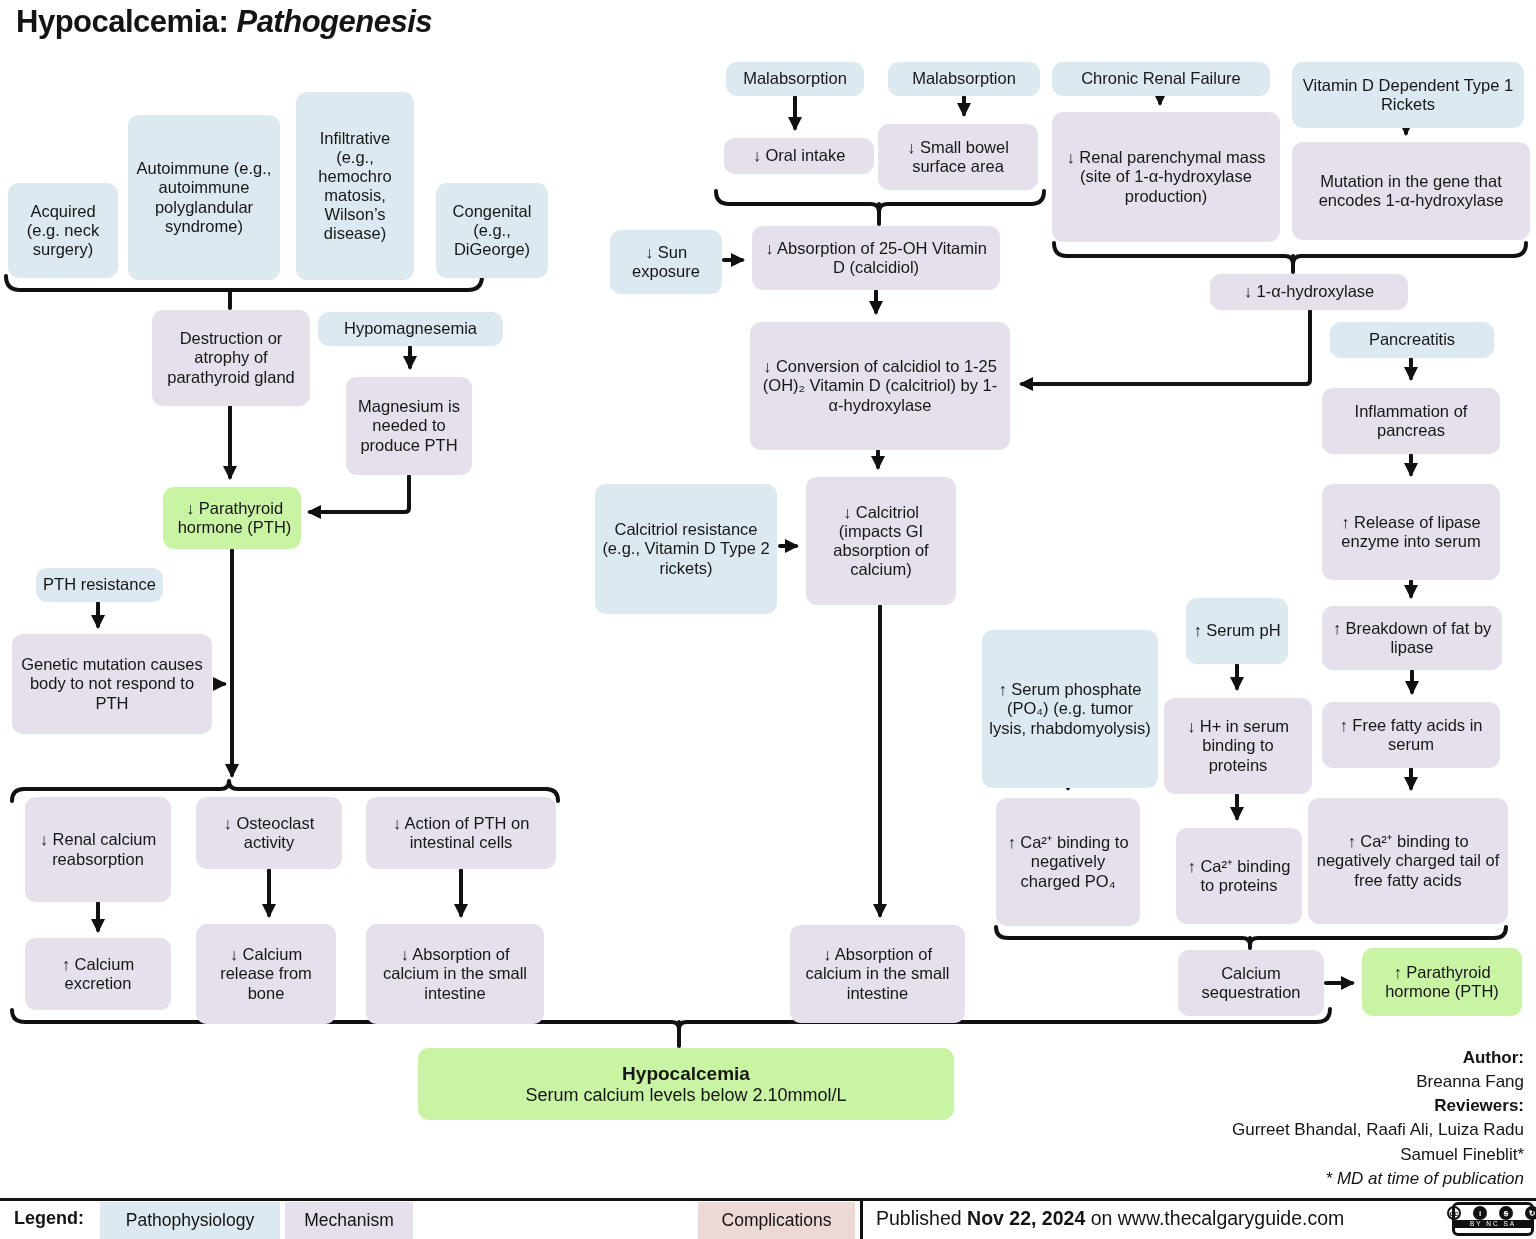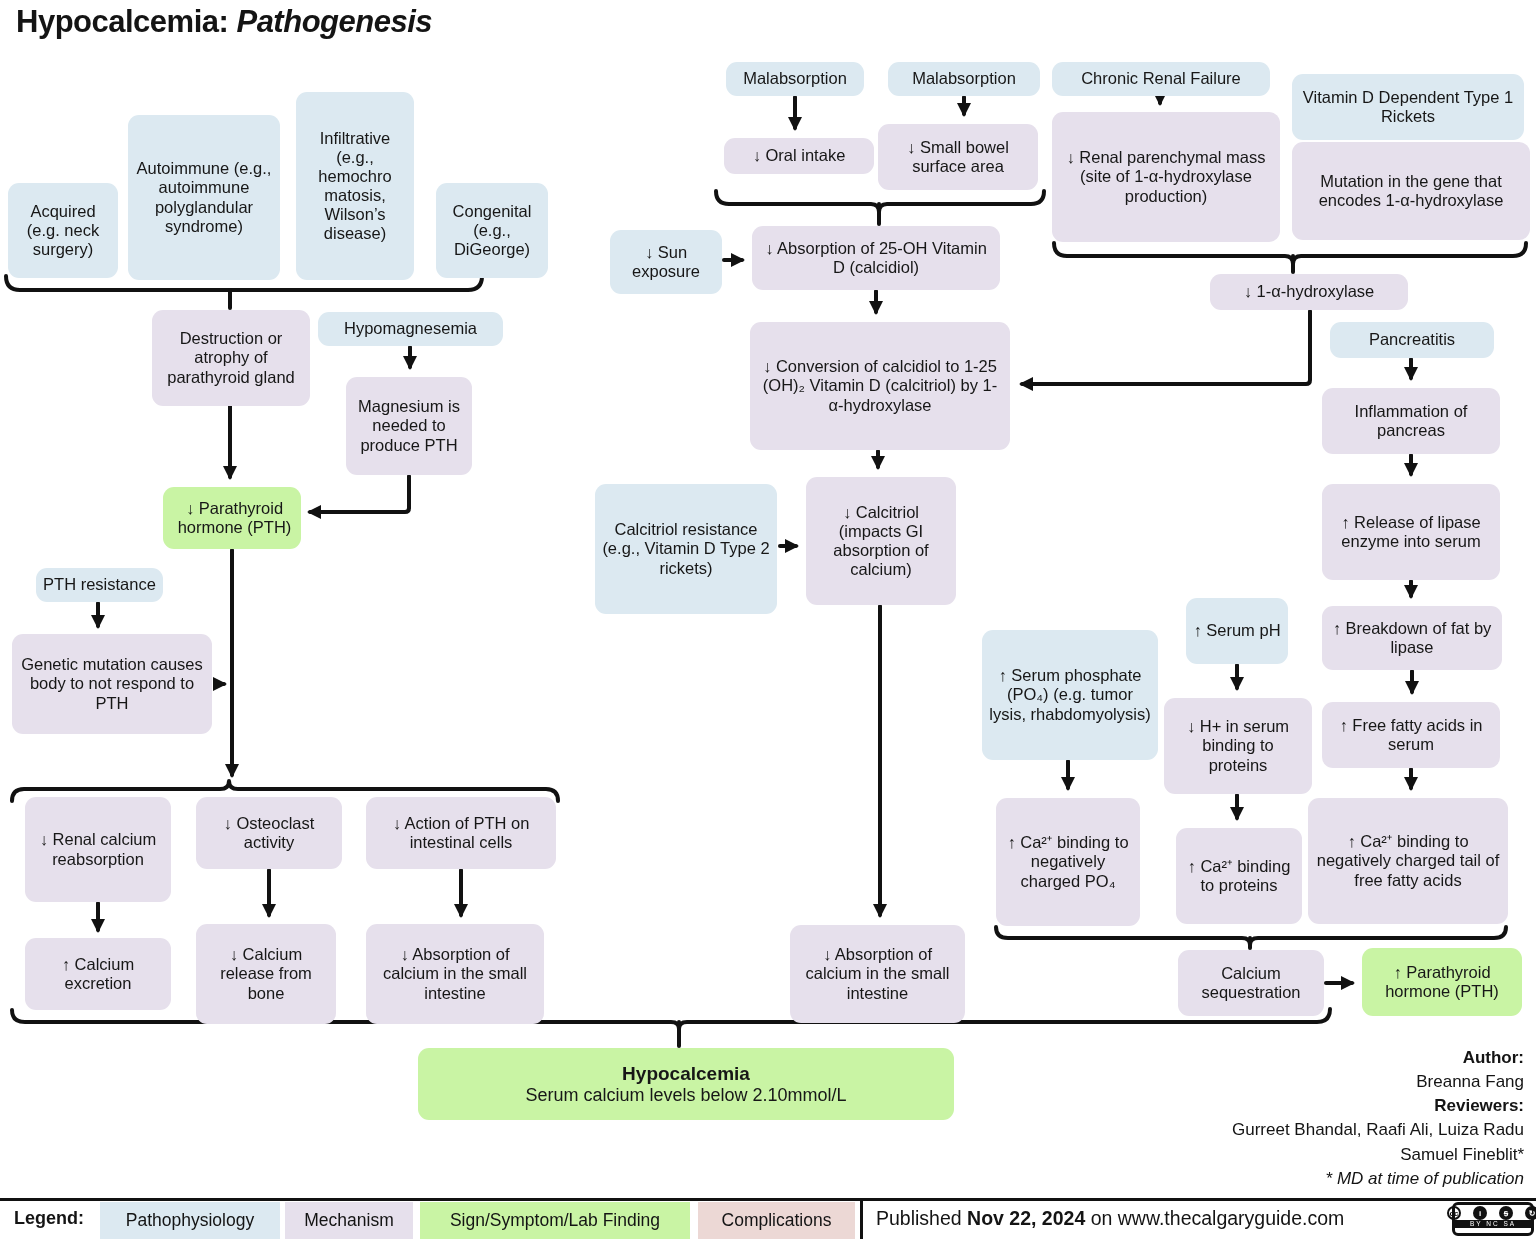--- a/index.html
+++ b/index.html
@@ -117,32 +117,32 @@
   <div class="node lav" style="left:878px;top:124px;width:160px;height:66px;">↓ Small bowel surface area</div>
   <div class="node blue" style="left:610px;top:230px;width:112px;height:64px;">↓ Sun exposure</div>
   <div class="node lav" style="left:752px;top:226px;width:248px;height:64px;">↓ Absorption of 25-OH Vitamin D (calcidiol)</div>
   <div class="node lav" style="left:750px;top:322px;width:260px;height:128px;">↓ Conversion of calcidiol to 1-25 (OH)₂ Vitamin D (calcitriol) by 1-α-hydroxylase</div>
   <div class="node blue" style="left:595px;top:484px;width:182px;height:130px;">Calcitriol resistance (e.g., Vitamin D Type 2 rickets)</div>
   <div class="node lav" style="left:806px;top:477px;width:150px;height:128px;">↓ Calcitriol (impacts GI absorption of calcium)</div>
   <div class="node lav" style="left:790px;top:925px;width:175px;height:98px;">↓ Absorption of calcium in the small intestine</div>
 
   <div class="node blue" style="left:1052px;top:62px;width:218px;height:34px;">Chronic Renal Failure</div>
   <div class="node lav" style="left:1052px;top:112px;width:228px;height:130px;">↓ Renal parenchymal mass (site of 1-α-hydroxylase production)</div>
-  <div class="node blue" style="left:1292px;top:62px;width:232px;height:66px;margin-top:12px;">Vitamin D Dependent Type 1 Rickets</div>
+  <div class="node blue" style="left:1292px;top:62px;width:232px;height:66px;">Vitamin D Dependent Type 1 Rickets</div>
   <div class="node lav" style="left:1292px;top:142px;width:238px;height:98px;">Mutation in the gene that encodes 1-α-hydroxylase</div>
   <div class="node lav" style="left:1210px;top:274px;width:198px;height:36px;">↓ 1-α-hydroxylase</div>
 
   <div class="node blue" style="left:1330px;top:322px;width:164px;height:36px;">Pancreatitis</div>
   <div class="node lav" style="left:1322px;top:388px;width:178px;height:66px;">Inflammation of pancreas</div>
   <div class="node lav" style="left:1322px;top:484px;width:178px;height:96px;">↑ Release of lipase enzyme into serum</div>
   <div class="node lav" style="left:1322px;top:606px;width:180px;height:64px;">↑ Breakdown of fat by lipase</div>
   <div class="node lav" style="left:1322px;top:702px;width:178px;height:66px;">↑ Free fatty acids in serum</div>
   <div class="node lav" style="left:1308px;top:798px;width:200px;height:126px;">↑ Ca²⁺ binding to negatively charged tail of free fatty acids</div>
 
-  <div class="node blue" style="left:982px;top:630px;width:176px;height:130px;">↑ Serum phosphate (PO₄) (e.g. tumor lysis, rhabdomyolysis)</div>
+  <div class="node blue" style="left:982px;top:630px;width:176px;height:158px;">↑ Serum phosphate (PO₄) (e.g. tumor lysis, rhabdomyolysis)</div>
   <div class="node blue" style="left:1186px;top:598px;width:102px;height:66px;">↑ Serum pH</div>
   <div class="node lav" style="left:1164px;top:698px;width:148px;height:96px;">↓ H+ in serum binding to proteins</div>
   <div class="node lav" style="left:996px;top:798px;width:144px;height:128px;">↑ Ca²⁺ binding to negatively charged PO₄</div>
   <div class="node lav" style="left:1176px;top:828px;width:126px;height:96px;">↑ Ca²⁺ binding to proteins</div>
   <div class="node lav" style="left:1178px;top:950px;width:146px;height:66px;">Calcium sequestration</div>
   <div class="node green" style="left:1362px;top:948px;width:160px;height:68px;">↑ Parathyroid hormone (PTH)</div>
 
   <div class="node green hypo" style="left:418px;top:1048px;width:536px;height:72px;">
     <div class="h-title">Hypocalcemia</div>
     <div>Serum calcium levels below 2.10mmol/L</div>
@@ -154,21 +154,20 @@
     <div class="b">Reviewers:</div>
     <div>Gurreet Bhandal, Raafi Ali, Luiza Radu</div>
     <div>Samuel Fineblit*</div>
     <div class="note">* MD at time of publication</div>
   </div>
 
   <div class="footerbar"></div>
   <div class="legend-label">Legend:</div>
   <div class="swatch" style="left:100px;width:180px;background:#dce9f1;">Pathophysiology</div>
   <div class="swatch" style="left:285px;width:128px;background:#e6e0ec;">Mechanism</div>
-  <div class="swatch" style="left:420px;width:270px;background:#c9f4a4;">Sign/Symptom/Lab Finding</div>
   <div class="swatch" style="left:698px;width:157px;background:#ecd8d5;">Complications</div>
   <div class="leg-divider"></div>
   <div class="published"><span>Published </span><span class="b">Nov 22, 2024</span><span> on www.thecalgaryguide.com</span></div>
 
   <div class="cc-badge">
     <div class="cc-icons">
       <span class="cc-circle cc-cc">cc</span>
       <span class="cc-circle cc-dark">i</span>
       <span class="cc-circle cc-dark cc-nc">$</span>
       <span class="cc-circle cc-dark">↻</span>

